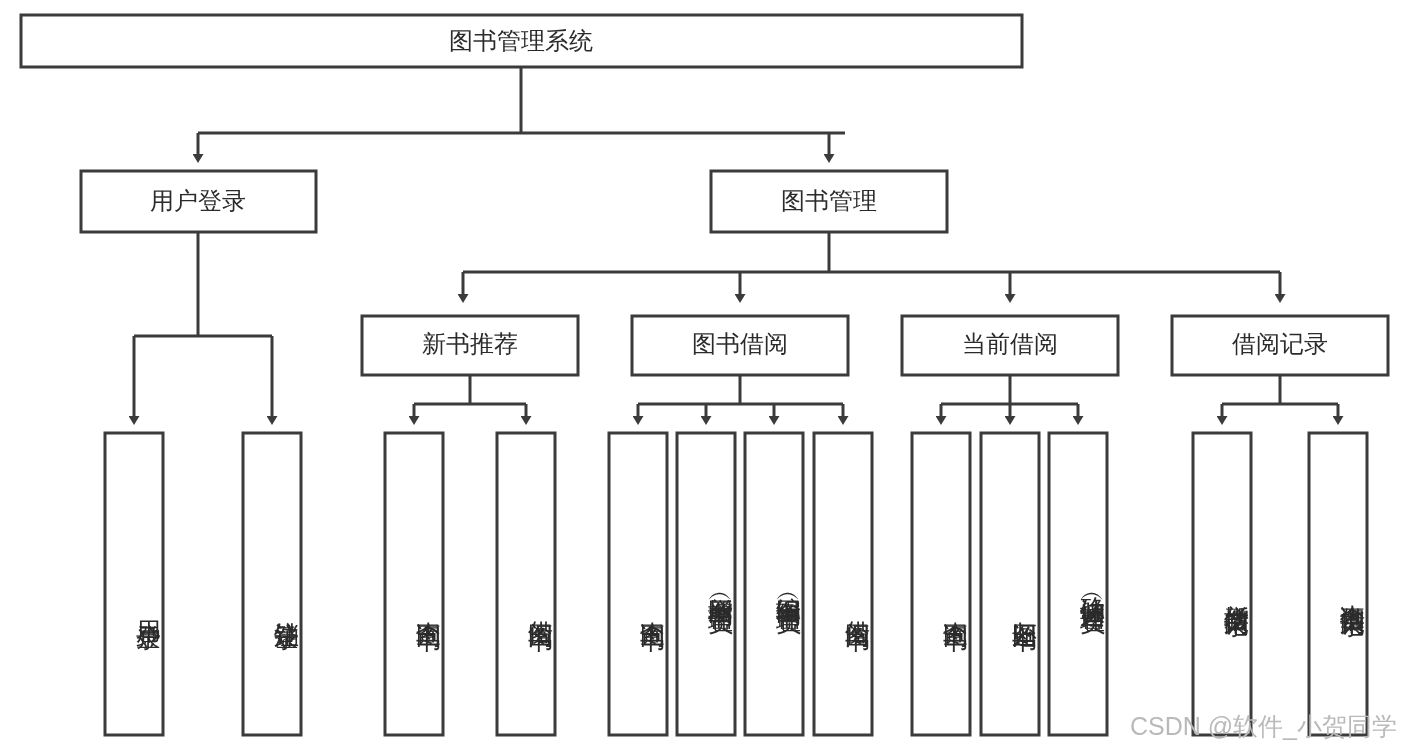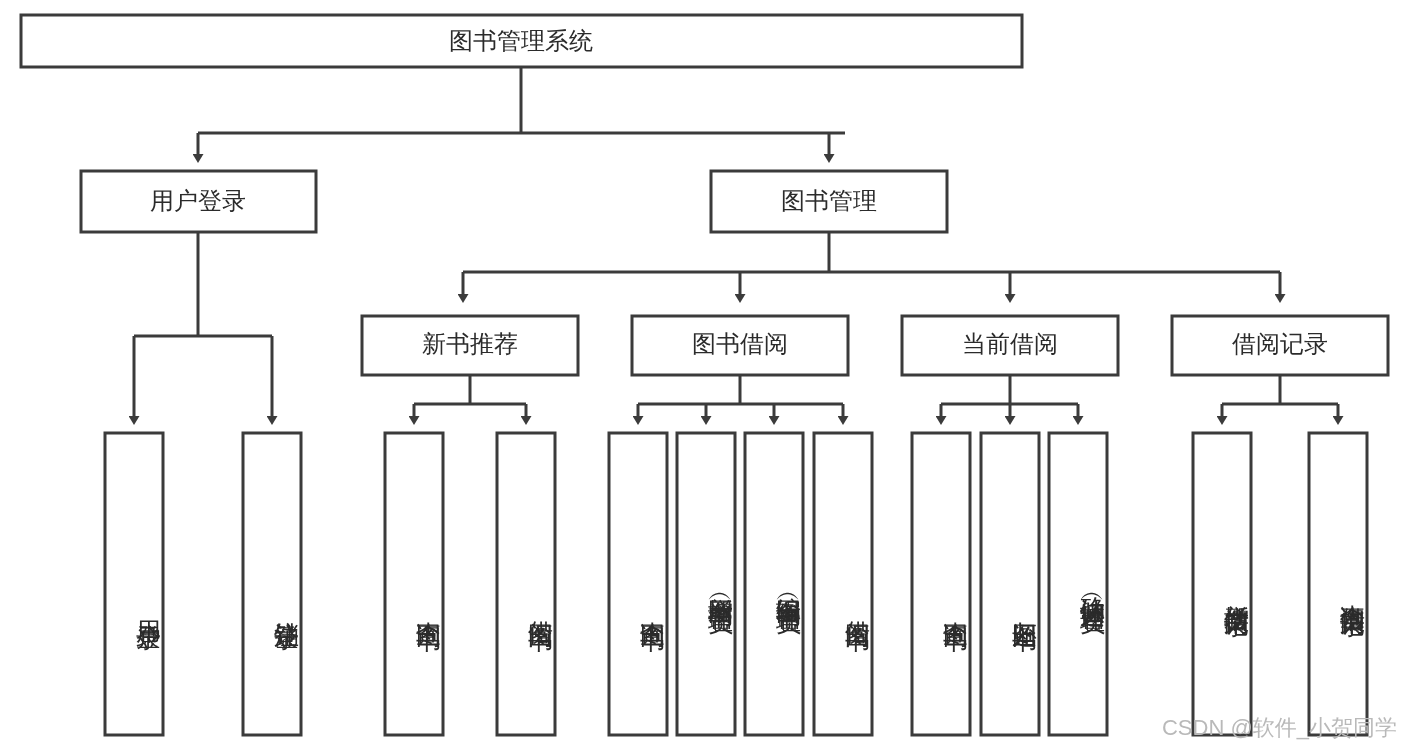--- a/index.html
+++ b/index.html
@@ -22,21 +22,21 @@
     text-orientation:upright;
     font-family:"Liberation Sans","DejaVu Sans",sans-serif;
     font-size:25px;line-height:1.15;color:#2b2b2b;
     letter-spacing:2px;
     white-space:pre-wrap;
     pointer-events:none;
   }
   .watermark{
     position:absolute;right:8px;bottom:4px;
     font-family:"Liberation Sans","DejaVu Sans",sans-serif;
-    font-size:22px;color:#b9b9b9;white-space:nowrap;
+    font-size:25px;color:#b9b9b9;white-space:nowrap;
   }
 </style>
 </head>
 <body>
 
 <div id="stage">
 
   <svg id="diagram" viewBox="0 0 1405 747">
     <defs>
       <marker id="arrowhead" markerWidth="10" markerHeight="11" refX="2" refY="5.5" orient="auto" markerUnits="userSpaceOnUse">

